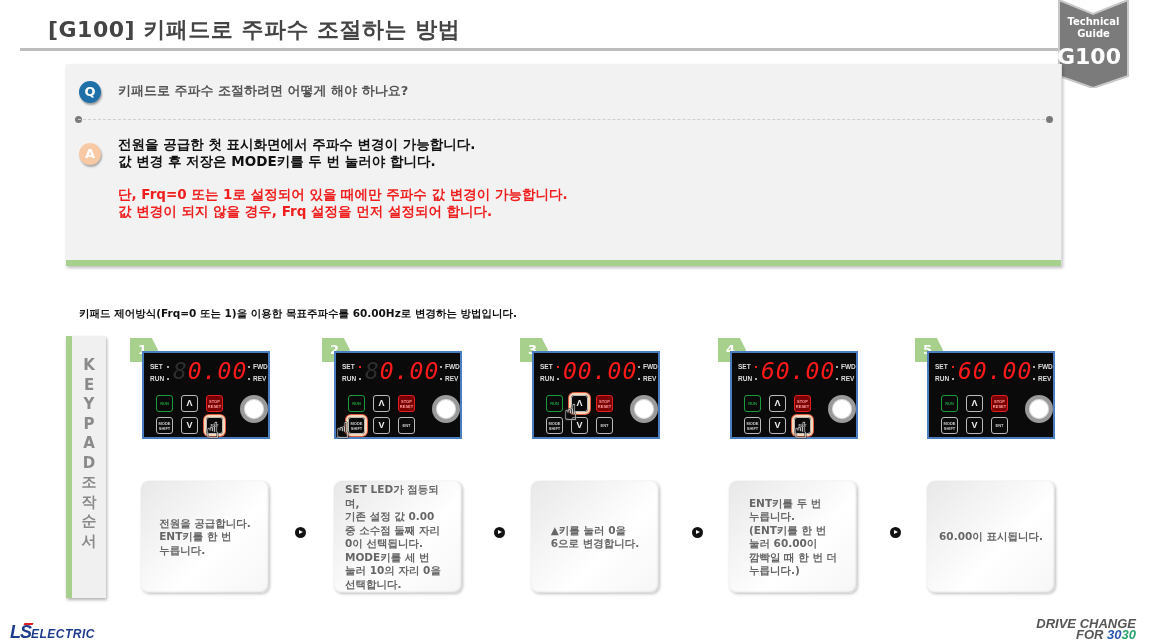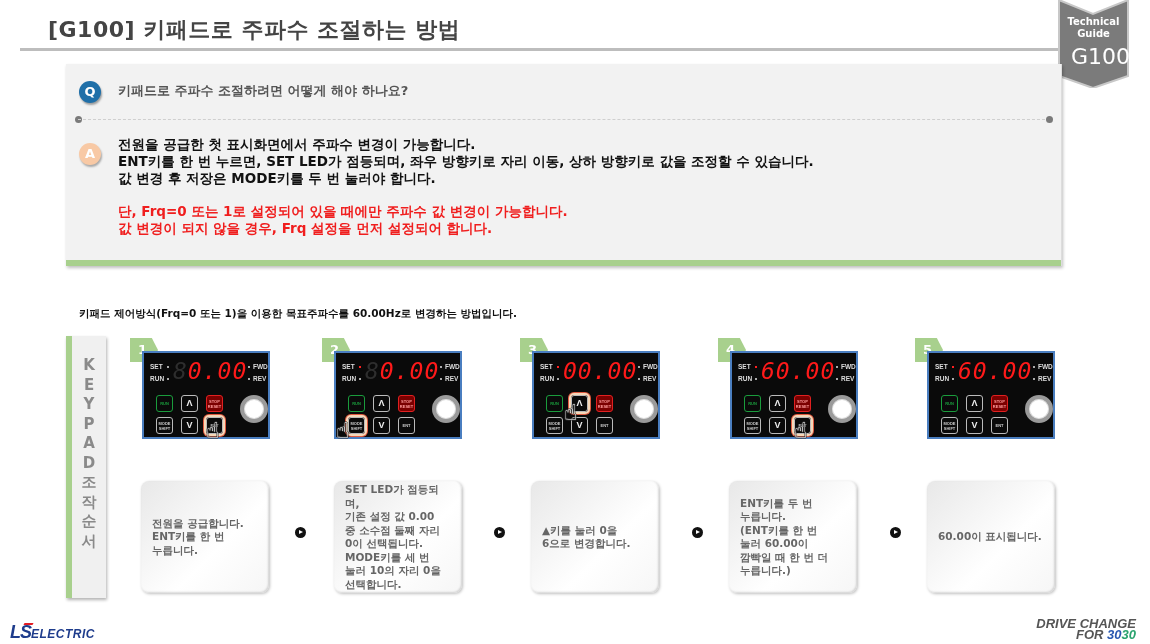--- a/index.html
+++ b/index.html
@@ -4,21 +4,21 @@
 <style>
   * { box-sizing: border-box; margin: 0; padding: 0; }
   body { width: 1150px; height: 644px; background: #ffffff; font-family: "DejaVu Sans", "Liberation Sans", sans-serif; position: relative; overflow: hidden; color: #222; }
 
   .page-title { position: absolute; left: 48px; top: 15px; font-size: 22px; font-weight: bold; color: #444; letter-spacing: 0.5px; }
   .title-rule { position: absolute; left: 20px; top: 48px; width: 1050px; height: 3px; background: #bdbdbd; }
 
   .badge { position: absolute; left: 1057px; top: 0; width: 73px; height: 88px; }
   .badge svg { position: absolute; left: 0; top: 0; }
   .badge .b-line1 { position: absolute; top: 16px; width: 73px; text-align: center; font-size: 10px; font-weight: bold; color: #fff; line-height: 12px; }
-  .badge .b-line3 { position: absolute; top: 44px; width: 73px; text-align: right; font-size: 22px; font-weight: normal; color: #fff; }
+  .badge .b-line3 { position: absolute; top: 44px; width: 73px; text-align: left; font-size: 22px; font-weight: bold; color: #fff; }
 
   .qa-box { position: absolute; left: 66px; top: 64px; width: 996px; height: 202px; background: #f2f2f2; box-shadow: 1px 2px 3px rgba(0,0,0,0.25); border-right: 1px solid #ddd; }
   .qa-box .green-bar { position: absolute; left: 0; bottom: 0; width: 100%; height: 6px; background: #a8d08d; }
   .q-icon { position: absolute; left: 13px; top: 17px; width: 22px; height: 22px; border-radius: 50%; background: #1f6fa8; color: #fff; font-weight: bold; font-size: 13px; text-align: center; line-height: 22px; box-shadow: 1px 2px 2px rgba(0,0,0,0.35); }
   .q-text { position: absolute; left: 52px; top: 18px; font-size: 13px; font-weight: bold; color: #555; }
   .divider { position: absolute; left: 12px; top: 55px; width: 972px; border-top: 1px dashed #cfcfcf; }
   .dot { position: absolute; top: 52px; width: 7px; height: 7px; border-radius: 50%; background: #7a7a7a; }
   .a-icon { position: absolute; left: 13px; top: 79px; width: 22px; height: 22px; border-radius: 50%; background: #f8c9a5; color: #fff; font-weight: bold; font-size: 13px; text-align: center; line-height: 22px; box-shadow: 1px 2px 2px rgba(0,0,0,0.3); }
   .a-lines { position: absolute; left: 52px; top: 72px; font-size: 13.5px; font-weight: bold; line-height: 17px; }
   .a-lines .black { color: #111; }
@@ -39,21 +39,21 @@
   .seg .off { color: #2e2e2e; }
   .seg .on { color: #ff1a1a; }
   .key { position: absolute; width: 17px; height: 17px; border: 1.5px solid #bbb; border-radius: 3px; font-size: 4px; color: #ccc; text-align: center; font-weight: bold; font-family: "Liberation Sans", sans-serif; display: flex; align-items: center; justify-content: center; line-height: 5px; }
   .key.run { border-color: #1a9c3c; color: #1a9c3c; }
   .key.stop { border-color: #e02020; background: #7a0000; color: #ff9b9b; }
   .key.arrow { font-size: 9px; color: #eee; }
   .key.hl { box-shadow: 0 0 0 2px #f6d8b8, 0 0 0 3px #e05a40; }
   .dial { position: absolute; left: 96px; top: 42px; width: 28px; height: 28px; border-radius: 50%; background: #fff; border: 4px solid #9a9a9a; box-shadow: 0 0 0 1px #ddd inset; }
   .hand { position: absolute; font-size: 22px; color: #fff; text-shadow: -1px 0 #333, 1px 0 #333, 0 -1px #333, 0 1px #333; }
 
-  .card { position: absolute; top: 481px; width: 128px; height: 112px; background: linear-gradient(135deg, #e8e8e8 0%, #ffffff 60%, #f6f6f6 100%); border-radius: 8px; box-shadow: -1px -1px 2px rgba(0,0,0,0.15) inset, 1px 1px 3px rgba(0,0,0,0.25); display: flex; align-items: center; padding: 0 11px; font-size: 10.5px; font-weight: bold; color: #666; line-height: 13.5px; }
+  .card { position: absolute; top: 481px; width: 128px; height: 112px; background: linear-gradient(135deg, #e8e8e8 0%, #ffffff 60%, #f6f6f6 100%); border-radius: 8px; box-shadow: -1px -1px 2px rgba(0,0,0,0.15) inset, 1px 1px 3px rgba(0,0,0,0.25); display: flex; align-items: center; padding: 0 11px; font-size: 10.5px; font-weight: bold; color: #666; line-height: 13.5px; justify-content: center; }
   .card span { white-space: pre-line; }
 
   .arrow-dot { position: absolute; top: 527px; width: 11px; height: 11px; border-radius: 50%; background: #111; }
   .arrow-dot::after { content: ""; position: absolute; left: 4px; top: 3px; border-left: 4px solid #fff; border-top: 2.5px solid transparent; border-bottom: 2.5px solid transparent; }
 
   .footer-logo { position: absolute; left: 10px; top: 622px; font-style: italic; font-weight: bold; color: #1e3c8c; font-family: "Liberation Sans", sans-serif; }
   .footer-logo .ls { font-size: 18px; letter-spacing: -1px; }
   .footer-logo .el { font-size: 12px; letter-spacing: 0.5px; font-style: italic; }
   .footer-logo .accent { position: absolute; left: 14px; top: 1px; width: 9px; height: 2px; background: #e31c23; transform: skewX(-30deg); }
   .footer-slogan { position: absolute; left: 1012px; top: 618px; font-style: italic; font-weight: bold; color: #555; font-family: "Liberation Sans", sans-serif; font-size: 13px; line-height: 11px; text-align: right; width: 124px; }
@@ -76,21 +76,20 @@
 
 <div class="qa-box">
   <div class="q-icon">Q</div>
   <div class="q-text">키패드로 주파수 조절하려면 어떻게 해야 하나요?</div>
   <div class="dot" style="left:9px"></div>
   <div class="divider"></div>
   <div class="dot" style="left:980px"></div>
   <div class="a-icon">A</div>
   <div class="a-lines">
     <div class="black">전원을 공급한 첫 표시화면에서 주파수 변경이 가능합니다.</div>
-    <div class="black">ENT키를 한 번 누르면, SET LED가 점등되며,  좌우 방향키로 자리 이동, 상하 방향키로 값을 조정할 수 있습니다.</div>
     <div class="black">값 변경 후 저장은 MODE키를 두 번 눌러야 합니다.</div>
     <div class="gap"></div>
     <div class="red">단, Frq=0 또는 1로 설정되어 있을 때에만 주파수 값 변경이 가능합니다.</div>
     <div class="red">값 변경이 되지 않을 경우, Frq 설정을 먼저 설정되어 합니다.</div>
   </div>
   <div class="green-bar"></div>
 </div>
 
 <div class="subtitle">키패드 제어방식(Frq=0 또는 1)을 이용한 목표주파수를 60.00Hz로 변경하는 방법입니다.</div>
 

